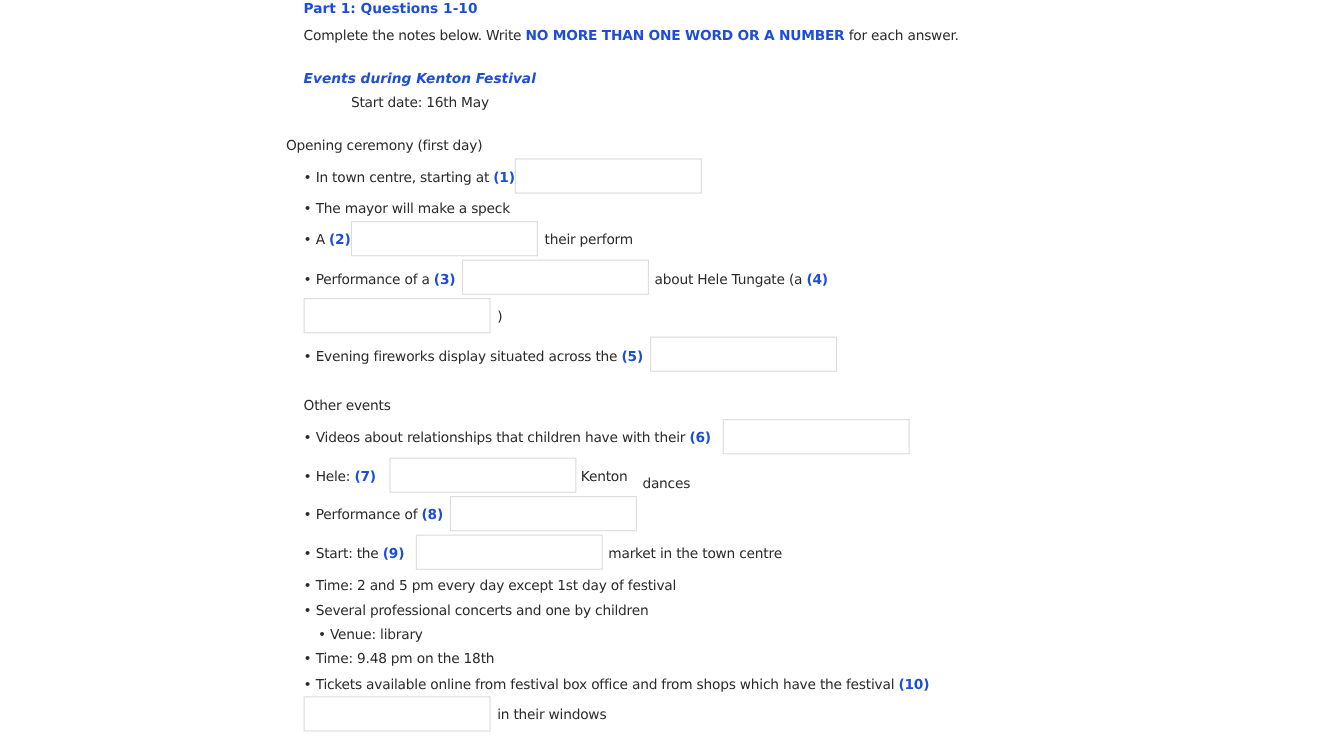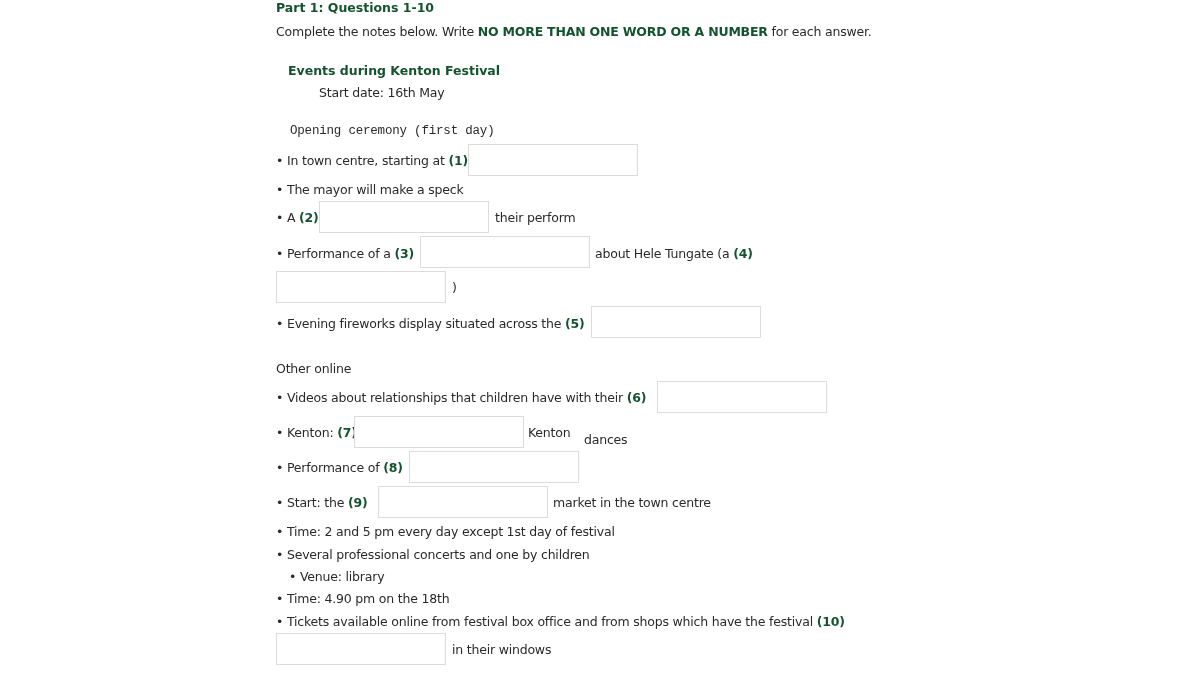--- a/index.html
+++ b/index.html
@@ -1,64 +1,64 @@
 <!DOCTYPE html>
 <html><head>
   <meta charset="utf-8">
   <style>
     html, body { margin:0; padding:0; background:#ffffff; }
     body { width:1200px; height:675px; position:relative; overflow:hidden;
       font-family:"DejaVu Sans", sans-serif; color:#2a2a2a; font-size:12.5px; }
     .abs { position:absolute; white-space:nowrap; }
-    .b { font-weight:bold; color:#14532d; }
+    .b { font-weight:bold; color:#1d4ed8; }
     .box { position:absolute; width:170px; height:32px; border:1px solid #dcdcdc; background:#fff; box-sizing:border-box; }
     .t { letter-spacing:-0.2px; }
   </style>
 </head>
 <body>
 
 <div class="abs b" style="left:276px;top:0px;font-size:12.5px;">Part 1: Questions 1-10</div>
 <div class="abs t" style="left:276px;top:24px;"><span>Complete the notes below. Write </span><span class="b">NO MORE THAN ONE WORD OR A NUMBER</span><span> for each answer.</span></div>
-<div class="abs b" style="left:288px;top:63px;">Events during Kenton Festival</div>
+<div class="abs b" style="left:276px;top:63px;font-style:italic;">Events during Kenton Festival</div>
 <div class="abs t" style="left:276px;top:85px;margin-left:43px;">Start date: 16th May</div>
 
-<div class="abs t" style="left:290px;top:124px;font-family:Liberation Mono, monospace;">Opening ceremony (first day)</div>
+<div class="abs t" style="left:260px;top:124px;">Opening ceremony (first day)</div>
 <div class="abs t" style="left:276px;top:153px;"><span>• In town centre, starting at </span><span class="b">(1)</span></div>
 <div class="box" style="left:468px;top:144px;"></div>
 
 <div class="abs t" style="left:276px;top:182px;">• The mayor will make a speck</div>
 
 <div class="abs t" style="left:276px;top:210px;"><span>• A </span><span class="b">(2)</span></div>
 <div class="box" style="left:319px;top:201px;"></div>
 <div class="abs t" style="left:495px;top:210px;">their perform</div>
 
 <div class="abs t" style="left:276px;top:246px;"><span>• Performance of a </span><span class="b">(3)</span></div>
 <div class="box" style="left:420px;top:236px;"></div>
 <div class="abs t" style="left:595px;top:246px;"><span>about Hele Tungate (a </span><span class="b">(4)</span></div>
 <div class="box" style="left:276px;top:271px;"></div>
 <div class="abs t" style="left:452px;top:280px;">)</div>
 
 <div class="abs t" style="left:276px;top:316px;"><span>• Evening fireworks display situated across the </span><span class="b">(5)</span></div>
 <div class="box" style="left:591px;top:306px;"></div>
 
-<div class="abs t" style="left:276px;top:361px;">Other online</div>
+<div class="abs t" style="left:276px;top:361px;">Other events</div>
 <div class="abs t" style="left:276px;top:390px;"><span>• Videos about relationships that children have with their </span><span class="b">(6)</span></div>
 <div class="box" style="left:657px;top:381px;"></div>
 
-<div class="abs t" style="left:276px;top:425px;"><span>• Kenton: </span><span class="b">(7)</span></div>
+<div class="abs t" style="left:276px;top:425px;"><span>• Hele: </span><span class="b">(7)</span></div>
 <div class="box" style="left:354px;top:416px;"></div>
 <div class="abs t" style="left:528px;top:425px;">Kenton</div>
 
 <div class="abs t" style="left:276px;top:460px;"><span>• Performance of </span><span class="b">(8)</span></div>
 <div class="box" style="left:409px;top:451px;"></div>
 <div class="abs t" style="left:584px;top:432px;">dances</div>
 
 <div class="abs t" style="left:276px;top:495px;"><span>• Start: the </span><span class="b">(9)</span></div>
 <div class="box" style="left:378px;top:486px;"></div>
 <div class="abs t" style="left:553px;top:495px;">market in the town centre</div>
 
 <div class="abs t" style="left:276px;top:524px;">• Time: 2 and 5 pm every day except 1st day of festival</div>
 <div class="abs t" style="left:276px;top:547px;">• Several professional concerts and one by children</div>
 <div class="abs t" style="left:276px;top:569px;margin-left:13px;">• Venue: library</div>
-<div class="abs t" style="left:276px;top:591px;">• Time: 4.90 pm on the 18th</div>
+<div class="abs t" style="left:276px;top:591px;">• Time: 9.48 pm on the 18th</div>
 <div class="abs t" style="left:276px;top:614px;text-align:center;"><span>• Tickets available online from festival box office and from shops which have the festival </span><span class="b">(10)</span></div>
 <div class="box" style="left:276px;top:633px;"></div>
 <div class="abs t" style="left:452px;top:642px;">in their windows</div>
 
 </body></html>

